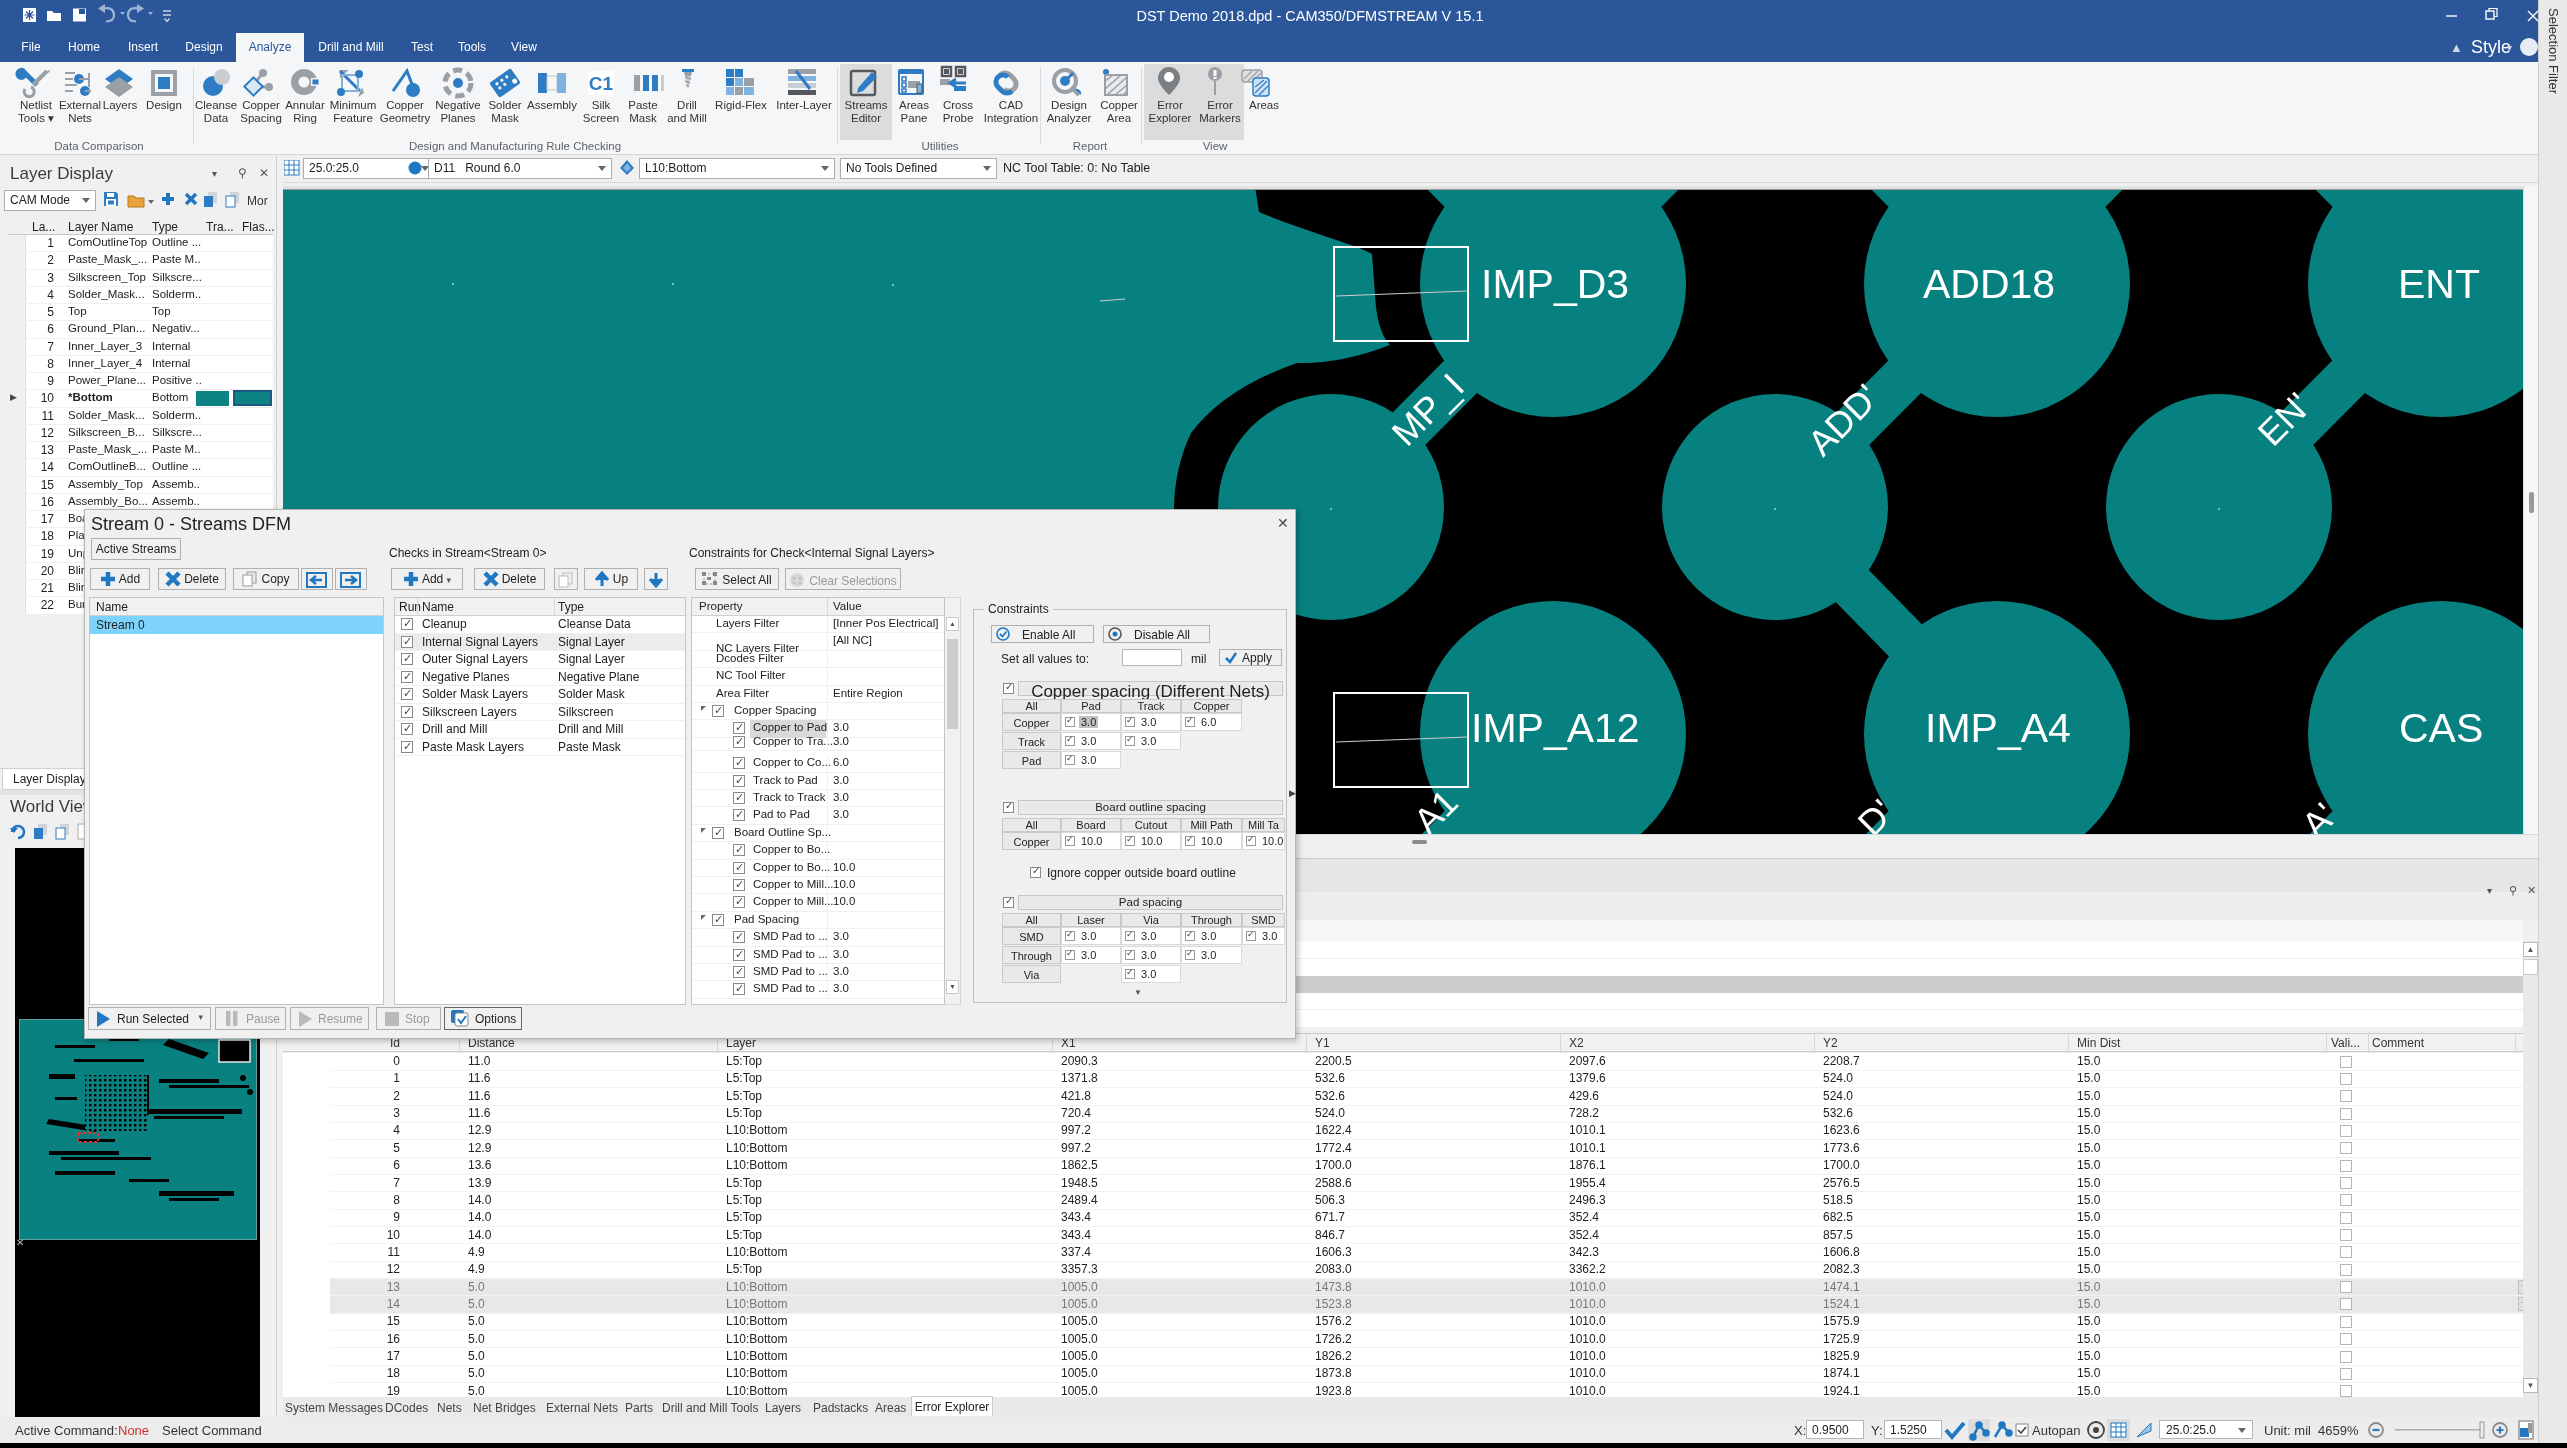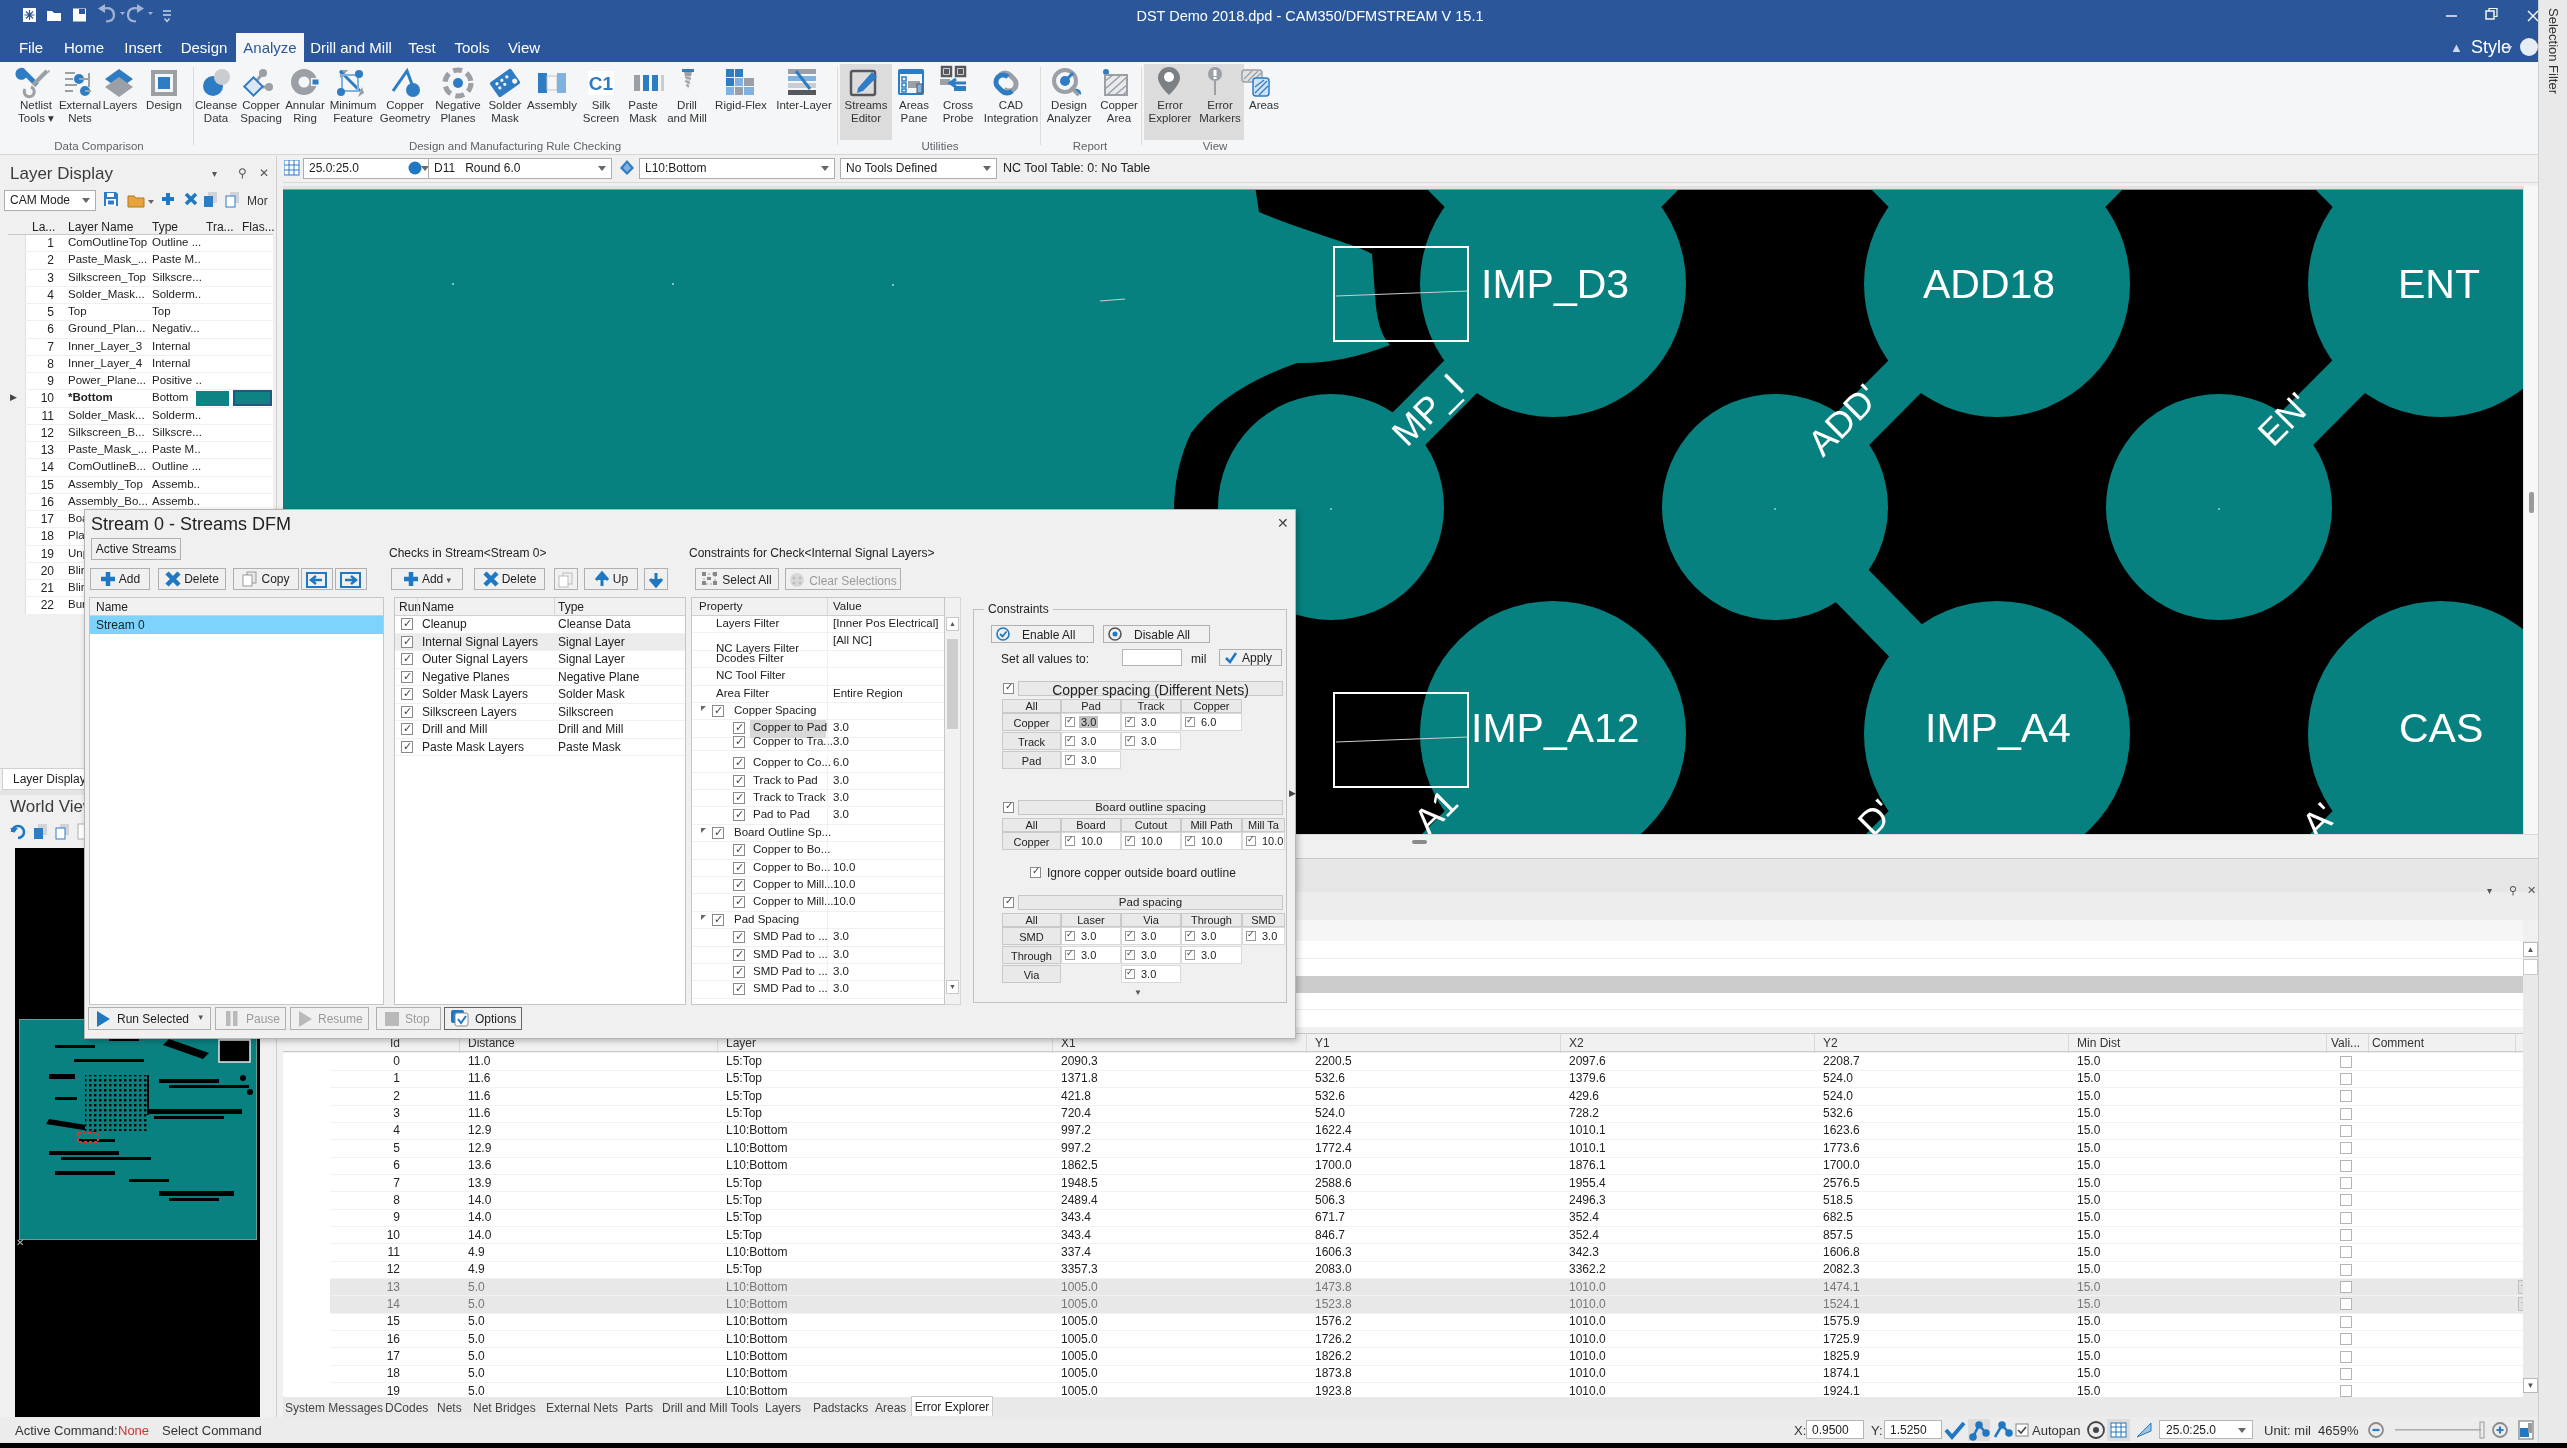--- a/index.html
+++ b/index.html
@@ -3,21 +3,21 @@
 <meta charset="utf-8">
 <style>
 * { margin:0; padding:0; box-sizing:border-box; }
 html,body { width:2567px; height:1448px; overflow:hidden; }
 body { font-family:"Liberation Sans", sans-serif; font-size:12px; color:#222; }
 #app { position:absolute; left:0; top:0; width:2567px; height:1448px; background:#f0f0f0; }
 .abs { position:absolute; }
 
 #titlebar { left:0; top:0; width:2538px; height:33px; background:#2b579a; color:#fff; }
 #menurow { left:0; top:33px; width:2538px; height:29px; background:#2b579a; color:#fff; }
-.mtab { position:absolute; top:0; height:29px; line-height:29px; font-size:15px; color:#fff; text-align:center; }
+.mtab { position:absolute; top:0; height:29px; line-height:29px; font-size:12px; color:#fff; text-align:center; }
 #tab-analyze { background:#f5f6f7; color:#2b579a; }
 
 #ribbon { left:0; top:62px; width:2538px; height:93px; background:#f5f6f7; border-bottom:1px solid #d5d5d5; }
 .rbtn { position:absolute; top:3px; text-align:center; }
 .rbtn .lbl { font-size:11.5px; color:#333; line-height:13px; margin-top:2px; }
 .rcap { position:absolute; top:78px; font-size:11.5px; color:#5f6368; text-align:center; }
 
 #toolbar2 { left:0; top:155px; width:2538px; height:28px; background:#f0f0f0; border-bottom:1px solid #d9d9d9; }
 .combo { position:absolute; top:3px; height:21px; background:#fff; border:1px solid #adadad; font-size:12px; line-height:19px; padding-left:5px; color:#222; }
 .combo .arr { position:absolute; right:5px; top:7px; width:0; height:0; border-left:4px solid transparent; border-right:4px solid transparent; border-top:5px solid #666; }
@@ -1351,21 +1351,21 @@
       <div class="abs" style="left:217px;top:42px;font-size:12px;color:#222;">mil</div>
       <div class="btn" style="left:245px;top:39px;width:63px;height:17px;">
           <svg width="14" height="13" style="position:absolute;left:4px;top:1px;">
             <path d="M2 7 l4 4 6 -9" stroke="#1f78c1" stroke-width="2.5" fill="none"></path>
           </svg>
           <span style="position:absolute;left:22px;top:1px;">Apply</span>
         </div>
       <div class="abs" style="left:29px;top:73px;width:11px;height:11px;background:#fff;border:1px solid #8a8a8a;">
           <span style="position:absolute;left:1px;top:-3px;font-size:10px;color:#444;">✓</span>
         </div>
-      <div class="abs" style="left:44px;top:71px;width:265px;height:15px;background:#e9e9e9;border:1px solid #c6c6c6;text-align:center;font-size:14px;color:#222;">Copper spacing (Different Nets)</div>
+      <div class="abs" style="left:44px;top:71px;width:265px;height:15px;background:#e9e9e9;border:1px solid #c6c6c6;text-align:center;font-size:17px;color:#222;">Copper spacing (Different Nets)</div>
       <div class="abs" style="left:0;top:89px;width:314px;height:14px;">
           <span class="cth" style="left:29px;top:0;width:59px;">All</span>
           <span class="cth" style="left:88px;top:0;width:60px;">Pad</span>
           <span class="cth" style="left:148px;top:0;width:60px;">Track</span>
           <span class="cth" style="left:208px;top:0;width:61px;">Copper</span>
         </div>
       <div class="abs" style="left:0;top:103px;width:314px;height:19px;">
           <span class="cth" style="left:29px;top:0;width:59px;height:18px;line-height:18px;">Copper</span>
           <span class="ctv" style="left:88px;width:60px;">
             <span class="ckv">

